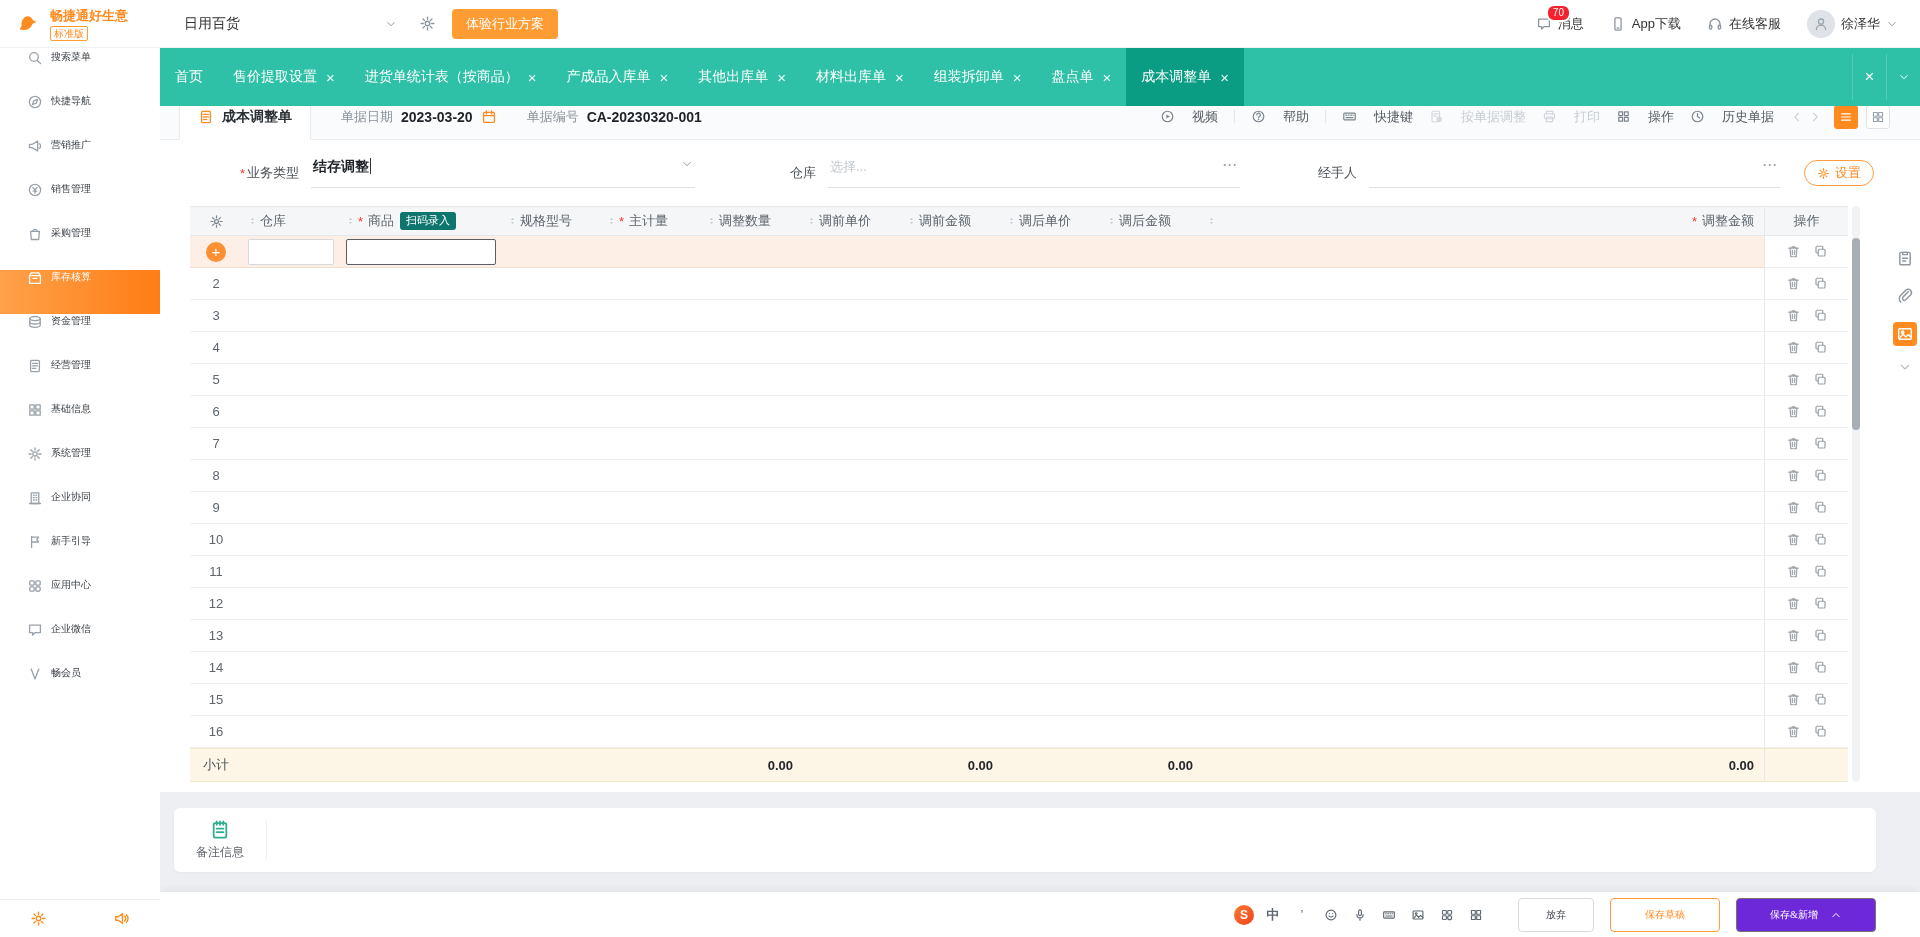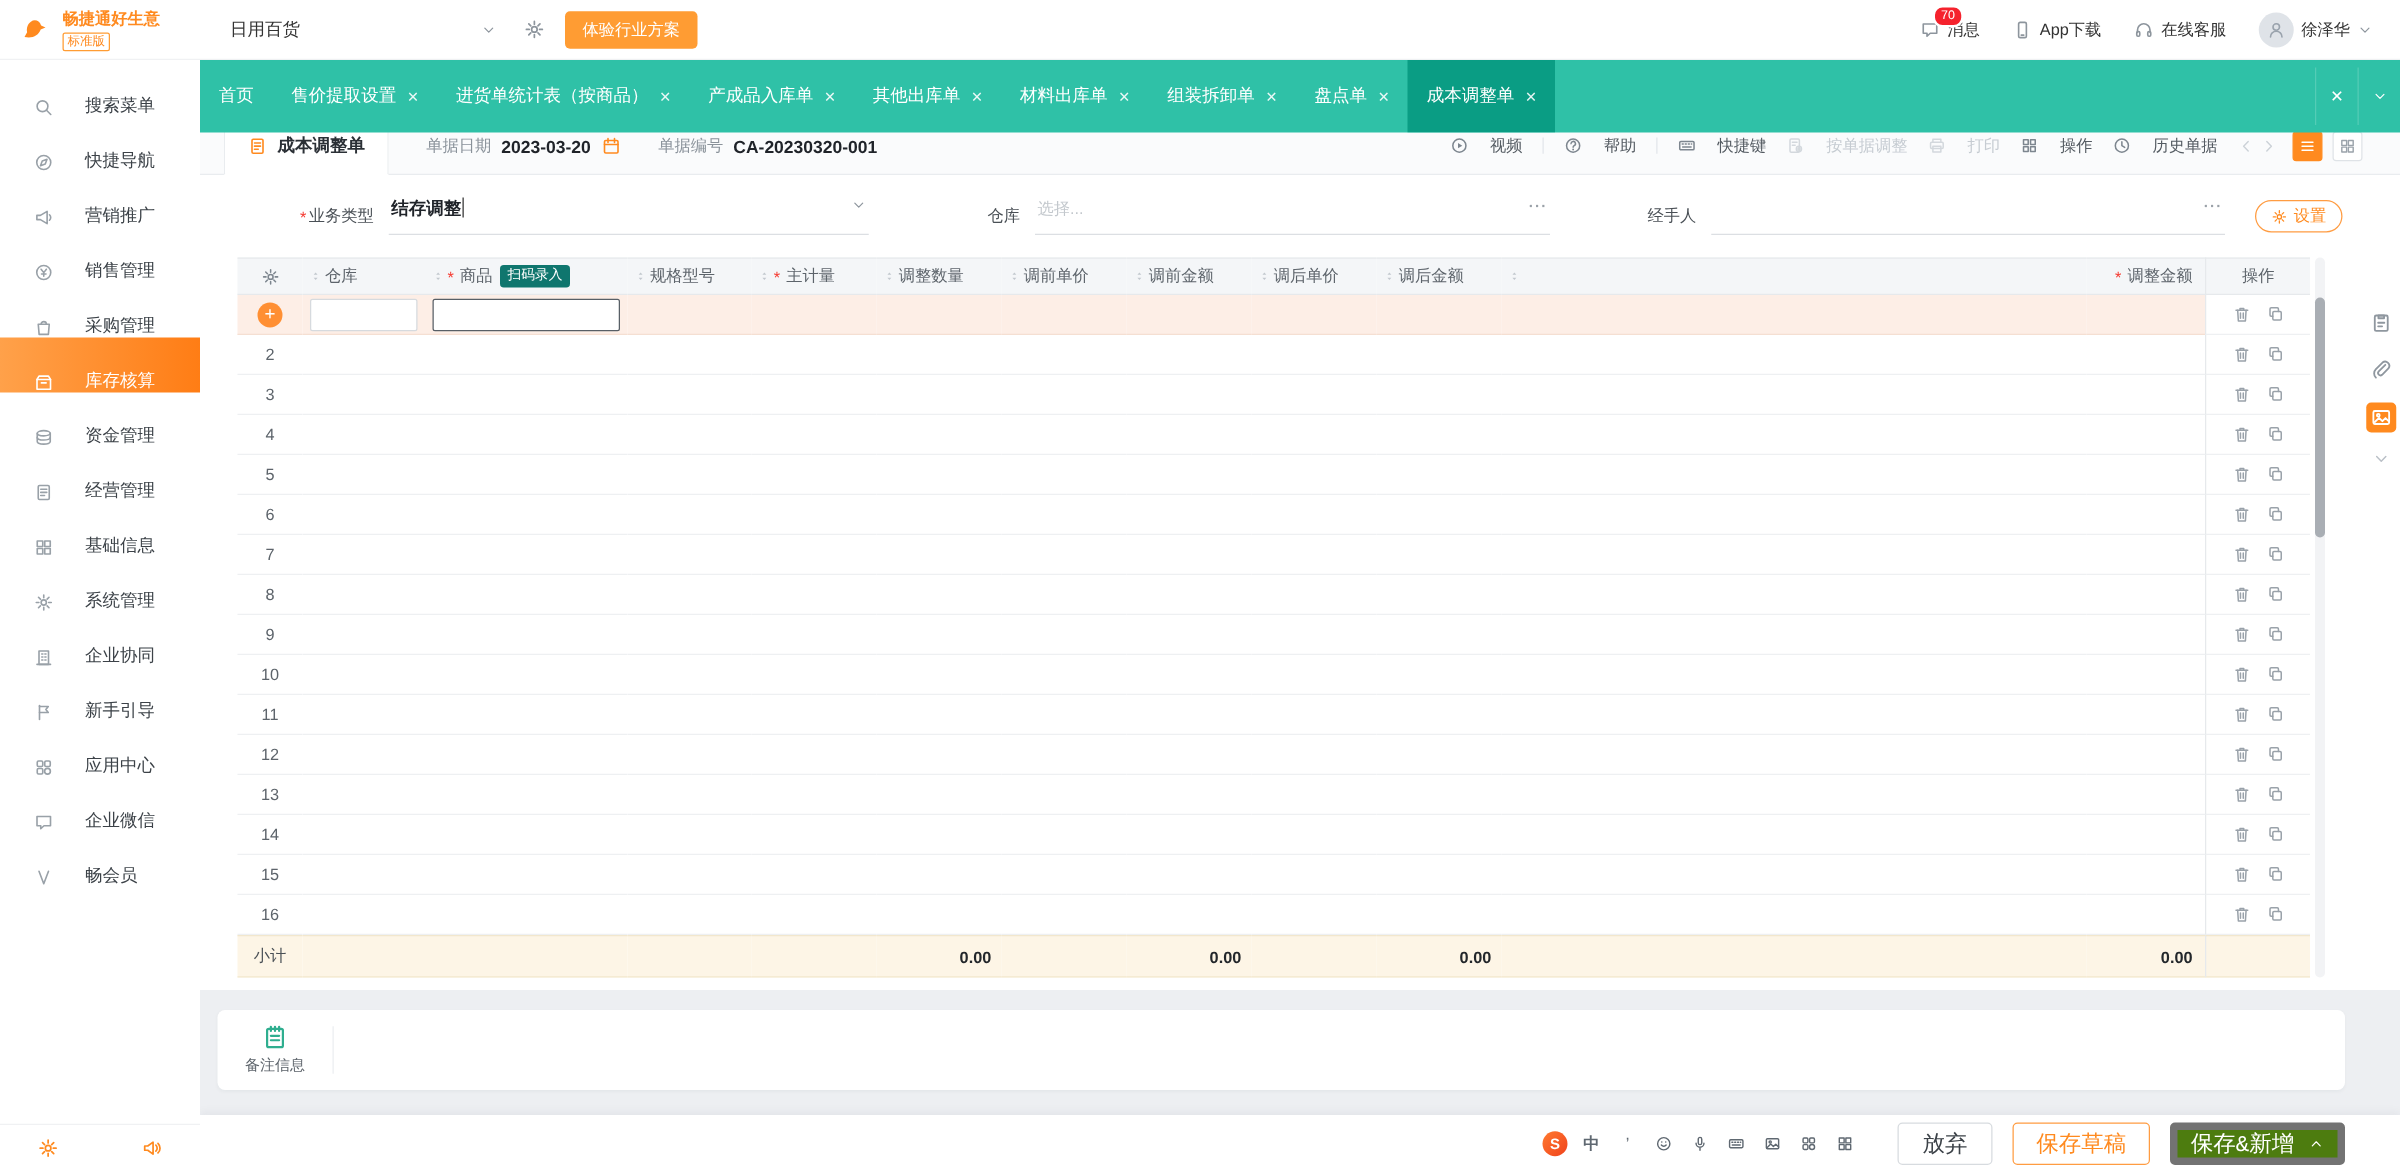--- a/index.html
+++ b/index.html
@@ -32,21 +32,21 @@
 .tab{display:flex;align-items:center;gap:9px;padding:0 15px;color:#fff;font-size:14px;cursor:pointer;white-space:nowrap}
 .tab.active{background:#0a9d84}
 .tab-x{font-size:15px;line-height:1;opacity:.9;cursor:pointer}
 .tab-ctrl{display:flex;align-items:center}
 .tc{width:34px;height:46px;display:flex;align-items:center;justify-content:center;color:#fff;font-size:17px;border-left:1px solid rgba(255,255,255,.18);cursor:pointer}
 .tc .ic12{color:#fff}
 
 
 .sidebar{position:absolute;left:0;top:48px;bottom:0;width:160px;background:#fff;z-index:35;display:flex;flex-direction:column}
 .side-list{flex:1;padding-top:2px;overflow:hidden}
-.side-item{height:44px;display:flex;align-items:flex-end;gap:25px;padding-left:27px;font-size:14px;color:#3c4248;cursor:pointer;position:relative}
+.side-item{height:44px;display:flex;align-items:flex-start;gap:8px;padding-left:27px;font-size:10px;color:#3c4248;cursor:pointer;position:relative}
 .si-ic{width:16px;height:16px;color:#99a1a8;display:inline-flex;flex:none}
 .side-item.active{background:linear-gradient(90deg,#ffa14a,#ff7d15);color:#fff}
 .side-item.active .si-ic{color:#fff}
 .side-item.active::after{content:'';position:absolute;right:-7px;top:50%;transform:translateY(-50%);border-top:7px solid transparent;border-bottom:7px solid transparent;border-left:7px solid #ff7d15}
 .side-footer{height:38px;border-top:1px solid #f0f1f3;display:flex;align-items:center;justify-content:space-between;padding:0 30px}
 .sf-ic{width:17px;height:17px;color:#ff8a1f;cursor:pointer}
 
 
 .main{position:absolute;left:160px;top:94px;right:0;bottom:0;background:#edeff2}
 .panel{position:absolute;left:0;right:0;top:0;height:698px;background:#fff}
@@ -120,24 +120,24 @@
 .rm-ic{width:22px;height:22px;color:#2fae8f}
 .rm-lbl{font-size:12px;color:#5d646b}
 .rm-div{width:1px;height:38px;background:#eceef1}
 .rm-input{flex:1;margin:0 60px 0 26px;height:30px;display:flex;align-items:center;border-bottom:1px solid #e9ebee;cursor:text}
 .footbar{position:absolute;left:0;right:0;bottom:0;height:45px;background:#fff;box-shadow:0 -2px 8px rgba(30,40,60,.06);display:flex;align-items:center;justify-content:flex-end;gap:16px;padding-right:44px}
 .ime{display:flex;align-items:center;gap:9px;margin-right:16px}
 .ime-ic{width:20px;height:20px;display:flex;align-items:center;justify-content:center;color:#5f6871;font-size:13px;cursor:pointer}
 .ime-ic svg{width:14px;height:14px}
 .ime-sogou{background:linear-gradient(135deg,#ff7a2f,#f0421c);color:#fff;border-radius:50%;font-weight:bold;font-size:12px}
 .ime-mode-cn{font-weight:bold}
-.btn{height:34px;border-radius:4px;font-size:18px;display:flex;align-items:center;justify-content:center;cursor:pointer;font-family:Liberation Mono, monospace}
+.btn{height:34px;border-radius:4px;font-size:10px;display:flex;align-items:center;justify-content:center;cursor:pointer;font-family:Liberation Serif, serif}
 .btn-discard{width:76px;background:#fff;border:1px solid #d7dbdf;color:#3c4248}
 .btn-draft{width:110px;background:#fff;border:1px solid #ff9c42;color:#ff8a1f}
-.btn-save{width:140px;background:#4d7c0f;border:6px solid #737373;color:#fff;gap:12px}
+.btn-save{width:140px;background:#6d28d9;border:1px solid #737373;color:#fff;gap:12px}
 .btn-save .ic12{color:#fff}
 </style>
 </head>
 <body>
 
 <div class="app">
 
   <header class="topbar">
     <div class="logo">
       <span class="logo-ic" data-icon="bird">

